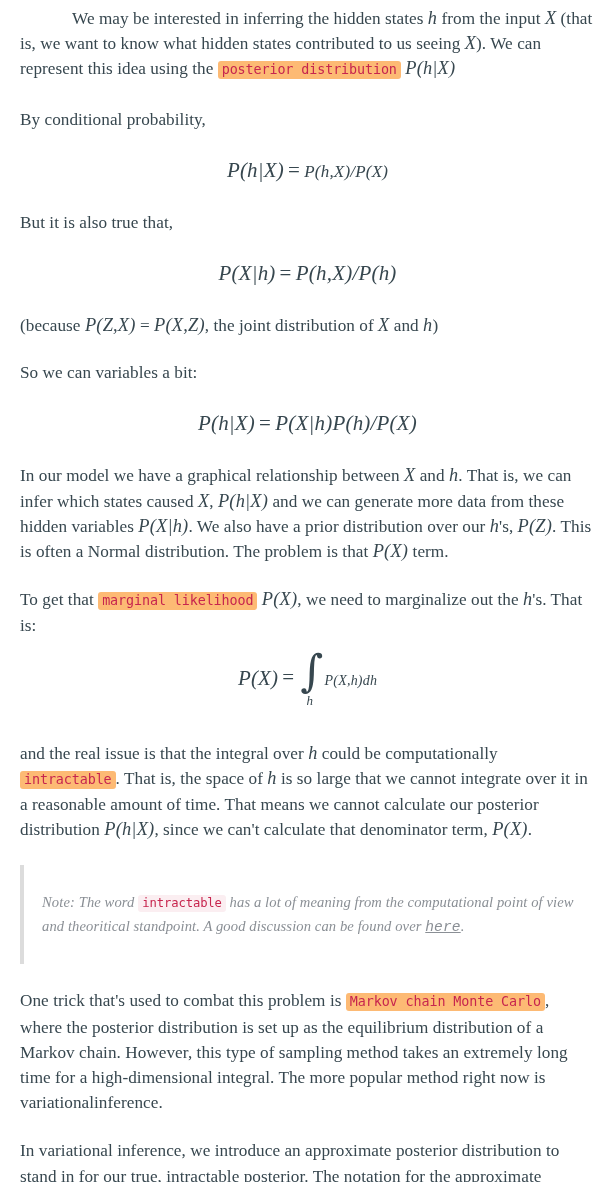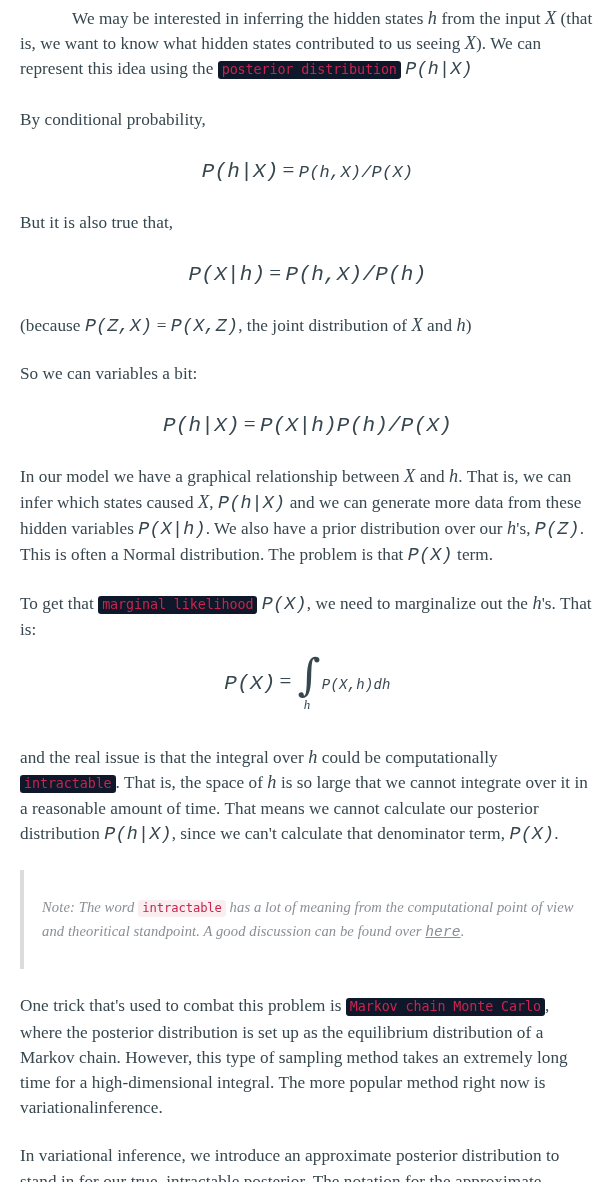--- a/index.html
+++ b/index.html
@@ -38,30 +38,30 @@
   }
   p.tight {
     margin-bottom: 7px;
   }
 
   
   code.chip {
     font-family: "DejaVu Sans Mono", "Liberation Mono", monospace;
     font-size: 13.4px;
     color: #c7254e;
-    background: #0f172a;
+    background: #fdba74;
     padding: 1px 4px 2px 4px;
     border-radius: 3px;
     letter-spacing: -0.1px;
     white-space: nowrap;
   }
 
   
   .m {
-    font-family: Liberation Mono, monospace;
+    font-family: Liberation Serif, serif;
     font-style: italic;
     font-size: 18.4px;
     color: #37474f;
     white-space: nowrap;
     letter-spacing: 0.2px;
   }
   .mi {               
     font-family: "Liberation Serif", "DejaVu Serif", serif;
     font-style: italic;
     font-size: 18.2px;

